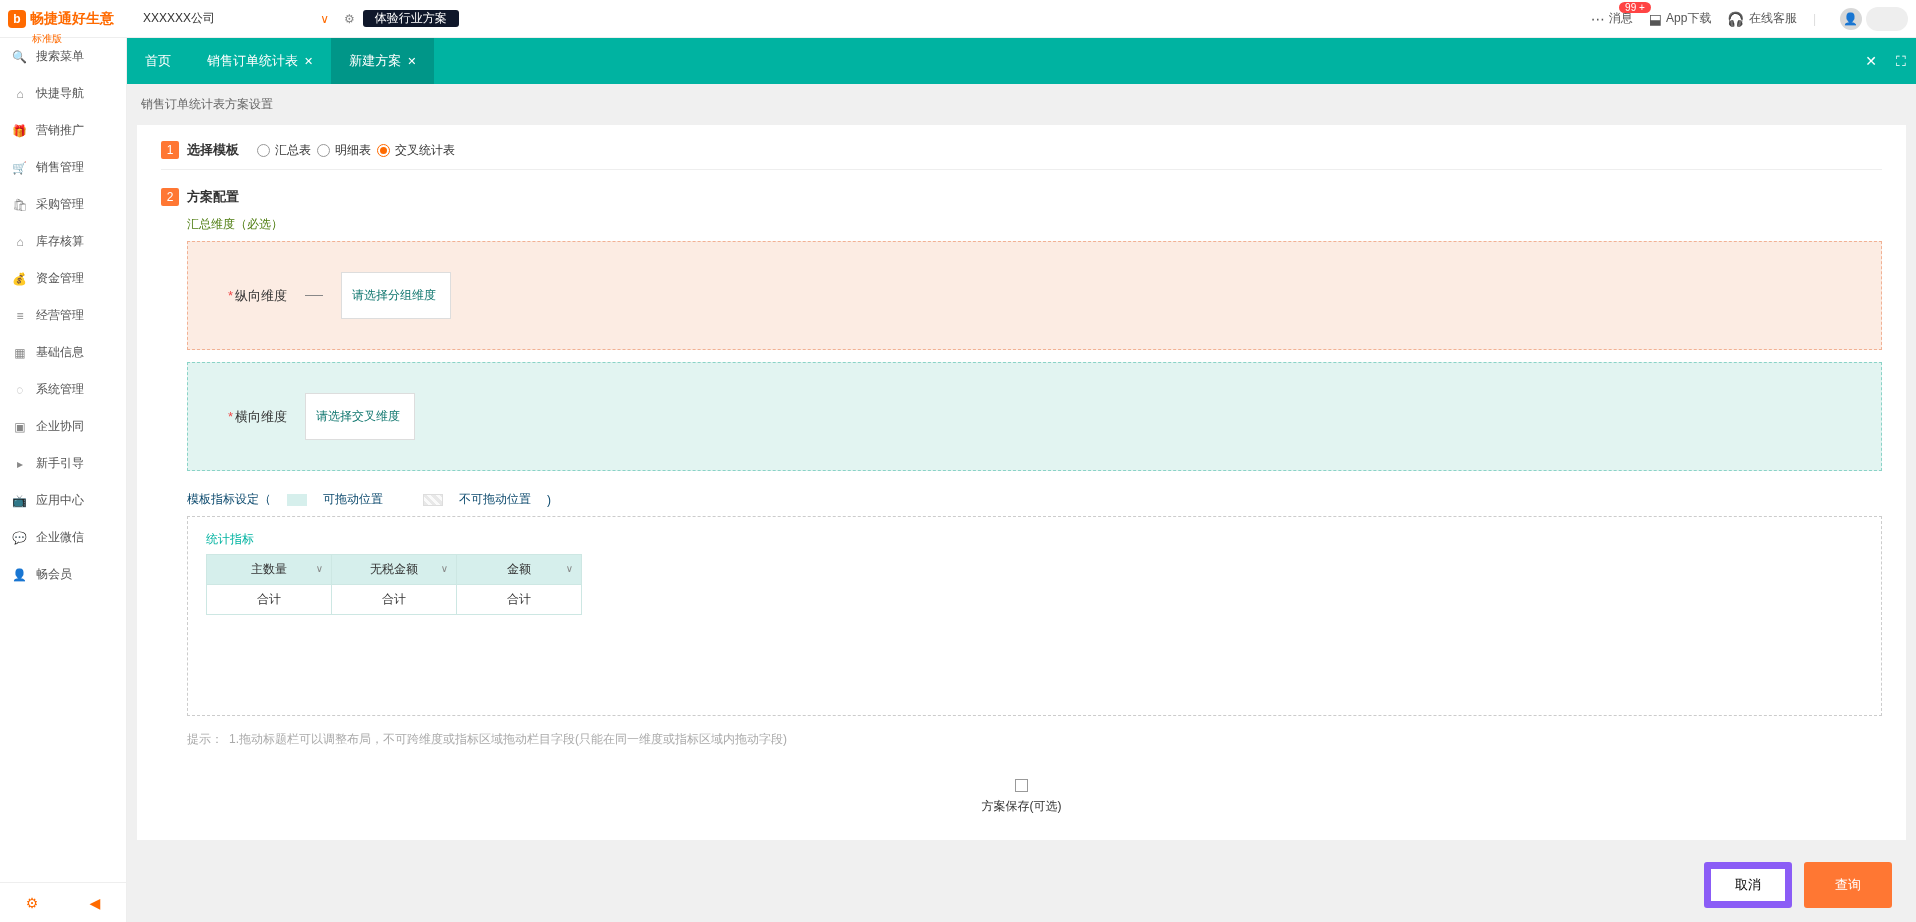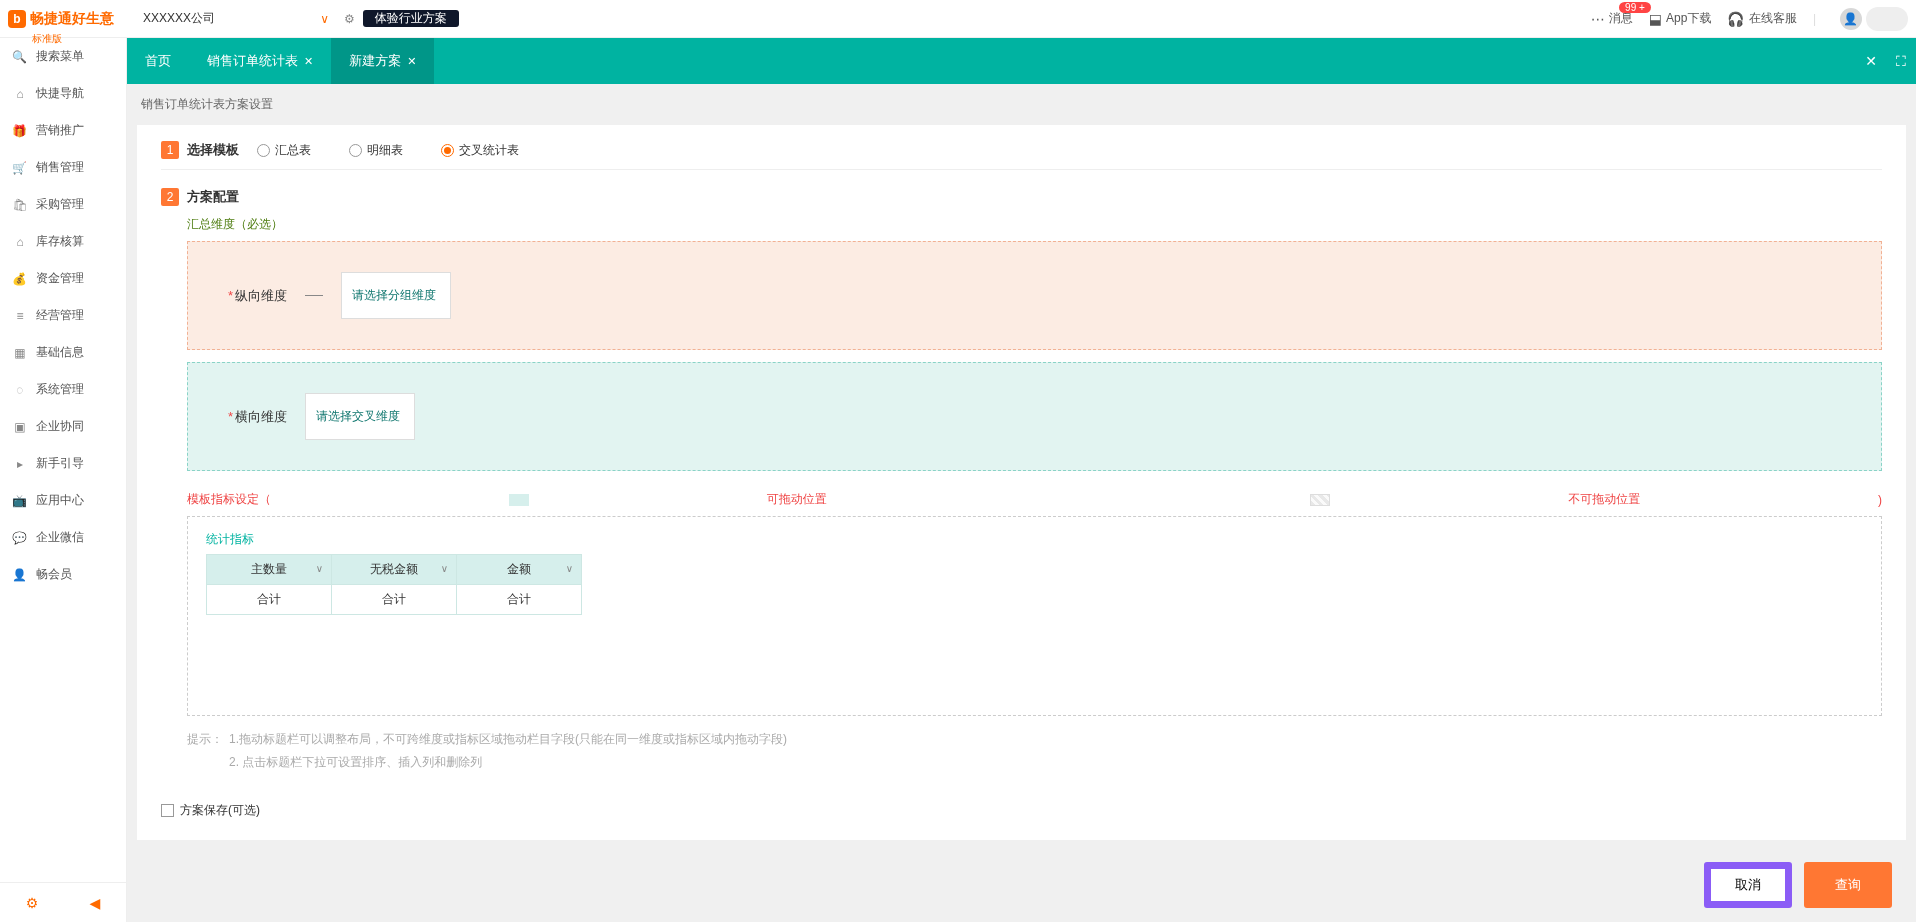--- a/index.html
+++ b/index.html
@@ -45,55 +45,55 @@
     .tab-action-btn { width: 30px; display: flex; align-items: center; justify-content: center; color: #fff; cursor: pointer; font-size: 14px; }
 
     .breadcrumb { padding: 12px 14px; color: #666; font-size: 12px; }
     
     .content-card { background: #fff; margin: 0 10px 10px 10px; flex: 1; padding: 16px 24px; overflow: auto; }
     
     
     .step-row { display: flex; align-items: center; margin-bottom: 10px; }
     .step-badge { width: 18px; height: 18px; background: #ff7733; color: #fff; display: inline-flex; align-items: center; justify-content: center; border-radius: 2px; font-size: 12px; margin-right: 8px; }
     .step-title { font-weight: bold; font-size: 13px; }
-    .radio-group { display: inline-flex; align-items: center; gap: 38px; margin-left: 18px; text-align: right; }
+    .radio-group { display: inline-flex; align-items: center; gap: 6px; margin-left: 18px; text-align: right; }
     .radio-opt { display: inline-flex; align-items: center; gap: 5px; cursor: pointer; }
     .radio-circle { width: 13px; height: 13px; border: 1px solid #999; border-radius: 50%; display: inline-block; position: relative; }
     .radio-opt.checked .radio-circle { border-color: #ff6a00; }
     .radio-opt.checked .radio-circle::after { content: ""; width: 7px; height: 7px; background: #ff6a00; border-radius: 50%; position: absolute; top: 2px; left: 2px; }
     .hr { border-top: 1px solid #eee; margin: 10px 0 18px 0; }
     
     .sub-label { color: #4d7c0f; margin: 10px 0 8px 26px; }
     
     .dim-panel { margin: 8px 0 12px 26px; padding: 30px 40px; border: 1px solid transparent; }
     .dim-panel.vertical { background: #fcece3; border: 1px dashed #f1b194; }
     .dim-panel.horizontal { background: #e2f4f1; border: 1px dashed #8ad3c7; }
     .dim-row { display: flex; align-items: center; gap: 18px; }
     .dim-label { font-size: 13px; }
     .req-star { color: #f04848; margin-right: 2px; }
     .line-sep { width: 18px; height: 1px; background: #888; display: inline-block; }
     .dim-input { border: 1px solid #ddd; background: #fff; padding: 14px 10px; min-width: 110px; color: #0f766e; font-size: 12px; cursor: pointer; }
     
-    .legend-row { display: flex; align-items: center; gap: 16px; margin: 20px 0 8px 26px; color: #ef4444; justify-content: space-between; }
+    .legend-row { display: flex; align-items: center; gap: 16px; margin: 20px 0 8px 26px; color: #0c4a6e; }
     .swatch { width: 20px; height: 12px; display: inline-block; }
     .swatch.drag { background: #d6efec; }
     .swatch.nodrag { background: repeating-linear-gradient(45deg, #e8e8e8 0 3px, #fafafa 3px 6px); border: 1px solid #ddd; }
     
     .metrics-panel { margin: 4px 0 12px 26px; border: 1px dashed #ccc; padding: 14px 18px 100px 18px; }
     .metrics-title { color: #00b3a1; font-size: 12px; margin-bottom: 6px; }
     .metrics-table { border-collapse: collapse; }
     .metrics-table th, .metrics-table td { border: 1px solid #cde7e3; text-align: center; padding: 6px 0; width: 125px; font-weight: normal; font-size: 12px; }
     .metrics-table th { background: #d6efec; position: relative; }
     .th-arrow { position: absolute; right: 8px; top: 8px; color: #888; font-size: 10px; cursor: pointer; }
     
     .tips-block { margin: 10px 0 0 26px; color: #aaa; line-height: 1.9; font-size: 12px; display: flex; }
     .tips-label { margin-right: 6px; }
     
     
-    .save-row { margin-top: 28px; margin-left: 0; display: flex; align-items: center; gap: 6px; }
+    .save-row { margin-top: 28px; margin-left: 0; display: flex; align-items: center; gap: 6px; flex-direction: column; }
     .checkbox-sq { width: 13px; height: 13px; border: 1px solid #999; display: inline-block; cursor: pointer; }
     
     
     .footer-bar { display: flex; justify-content: flex-end; gap: 12px; padding: 12px 24px 14px; }
     .btn { padding: 7px 24px; border-radius: 3px; font-size: 13px; cursor: pointer; border: 7px solid #8b5cf6; background: #fff; }
     .btn.primary { background: #ff7733; color: #fff; border-color: #ff7733; }
   </style>
 </head>
 <body>
 
@@ -308,21 +308,20 @@
             <td>合计</td>
           </tr>
         </tbody>
           </table>
       </div>
 
       <div class="tips-block">
         <span class="tips-label">提示：</span>
         <div>
           <div>1.拖动标题栏可以调整布局，不可跨维度或指标区域拖动栏目字段(只能在同一维度或指标区域内拖动字段)</div>
-          <div>2. 点击标题栏下拉可设置排序、插入列和删除列</div>
         </div>
       </div>
 
       <div class="save-row">
         <span class="checkbox-sq"></span>
         <span>方案保存(可选)</span>
       </div>
 
     </div>
 

